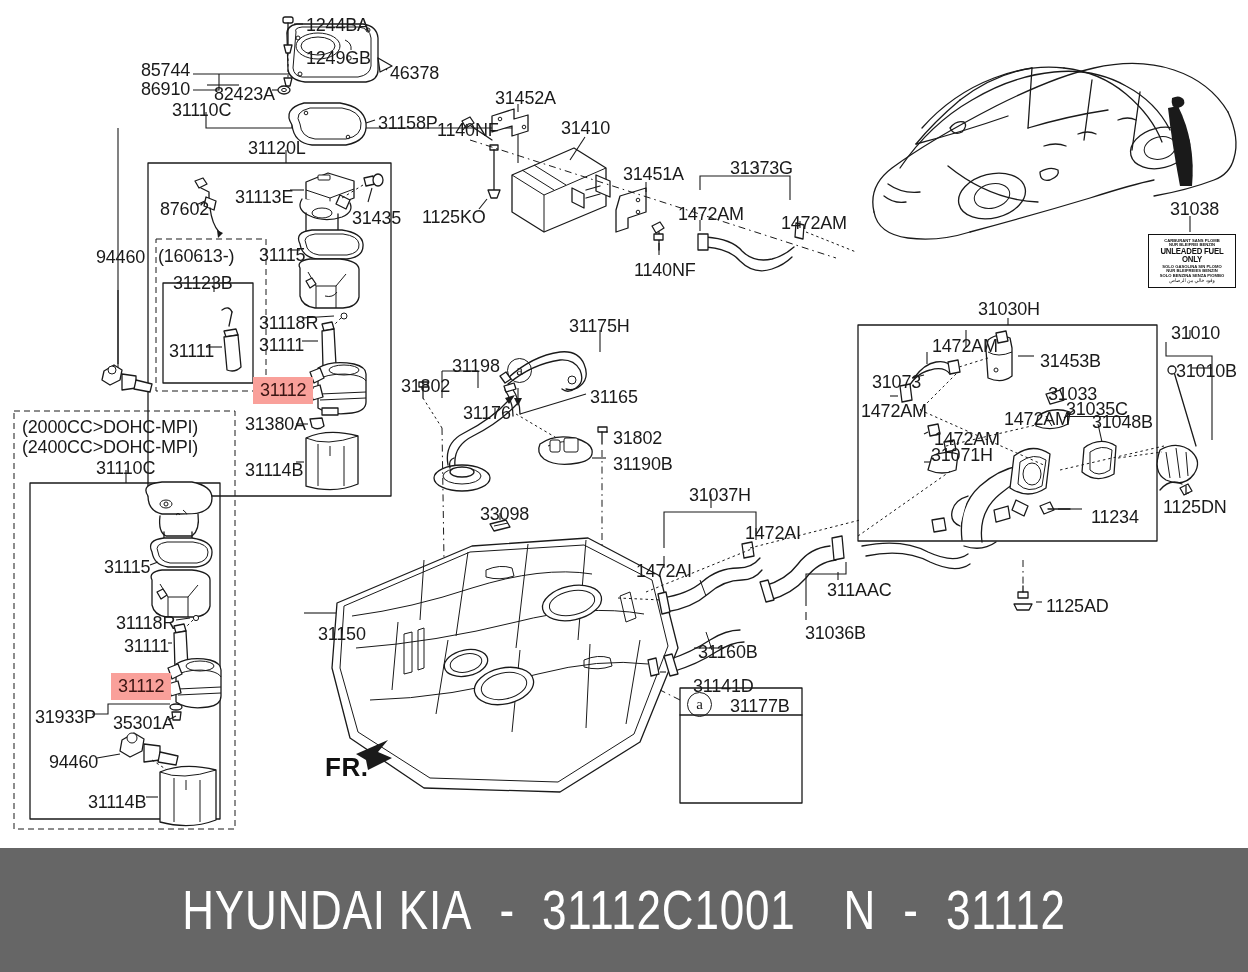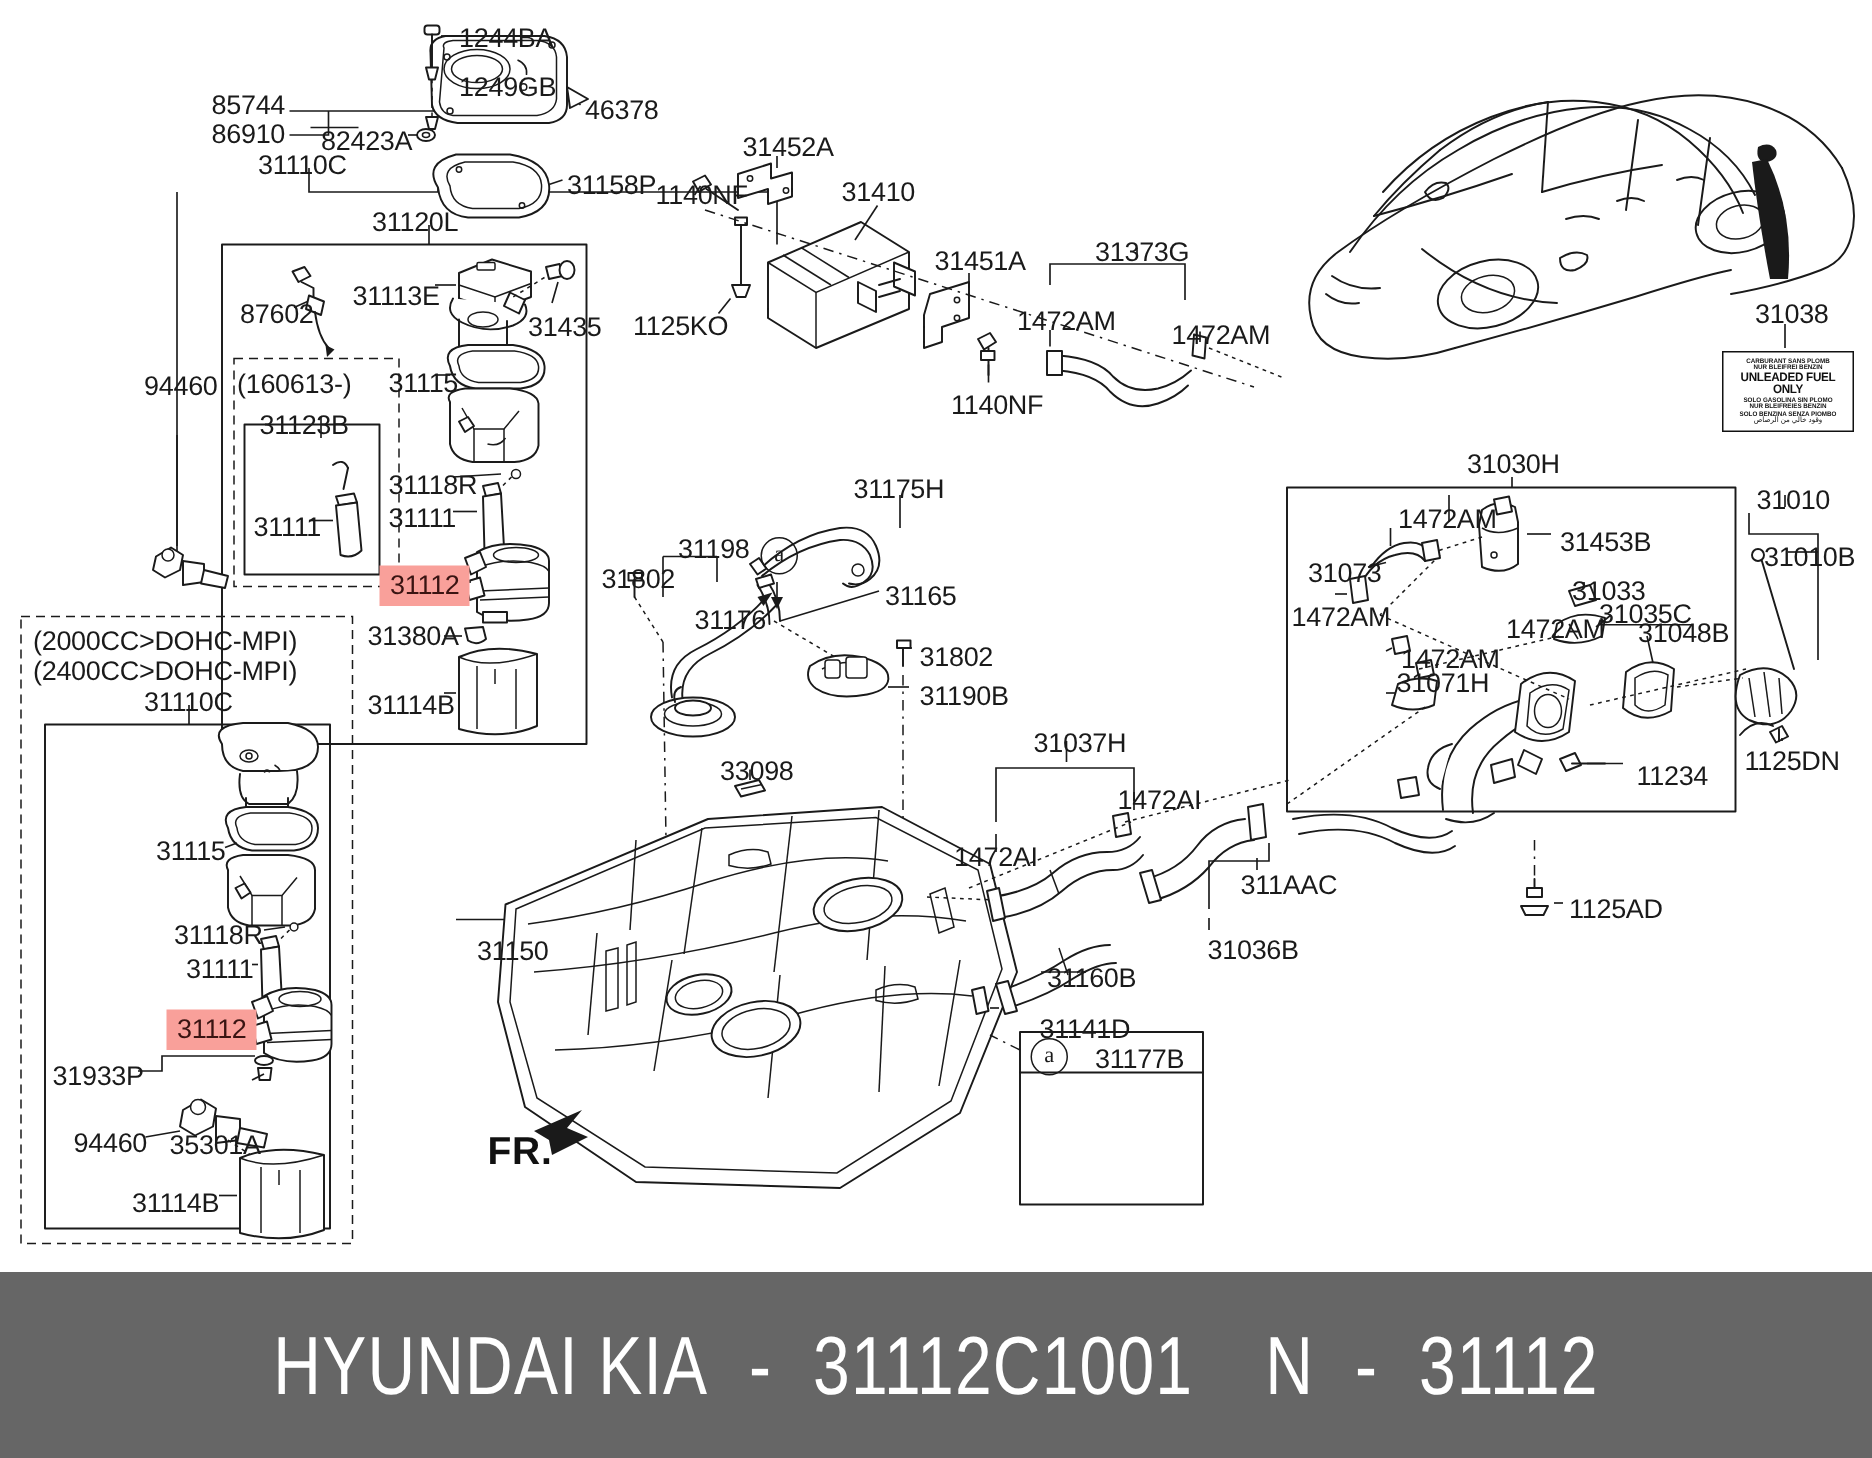--- a/index.html
+++ b/index.html
@@ -572,21 +572,21 @@
       <div class="lbl" style="left: 245px; top: 415px;">31380A</div>
       <div class="lbl" style="left: 245px; top: 461px;">31114B</div>
       <div class="lbl" style="left: 22px; top: 418px;">(2000CC&gt;DOHC-MPI)</div>
       <div class="lbl" style="left: 22px; top: 438px;">(2400CC&gt;DOHC-MPI)</div>
       <div class="lbl" style="left: 96px; top: 459px;">31110C</div>
       <div class="lbl" style="left: 104px; top: 558px;">31115</div>
       <div class="lbl" style="left: 116px; top: 614px;">31118R</div>
       <div class="lbl" style="left: 124px; top: 637px;">31111</div>
       <div class="lbl" style="left: 111px; top: 677px;"><span class="hl">31112</span></div>
       <div class="lbl" style="left: 35px; top: 708px;">31933P</div>
-      <div class="lbl" style="left: 113px; top: 754px; text-align: right;">35301A</div>
+      <div class="lbl" style="left: 113px; top: 714px; text-align: right;">35301A</div>
       <div class="lbl" style="left: 49px; top: 753px;">94460</div>
       <div class="lbl" style="left: 88px; top: 793px;">31114B</div>
       <div class="lbl" style="left: 495px; top: 89px;">31452A</div>
       <div class="lbl" style="left: 561px; top: 119px;">31410</div>
       <div class="lbl" style="left: 437px; top: 121px;">1140NF</div>
       <div class="lbl" style="left: 422px; top: 208px;">1125KO</div>
       <div class="lbl" style="left: 623px; top: 165px;">31451A</div>
       <div class="lbl" style="left: 634px; top: 261px;">1140NF</div>
       <div class="lbl" style="left: 730px; top: 159px;">31373G</div>
       <div class="lbl" style="left: 678px; top: 205px;">1472AM</div>

